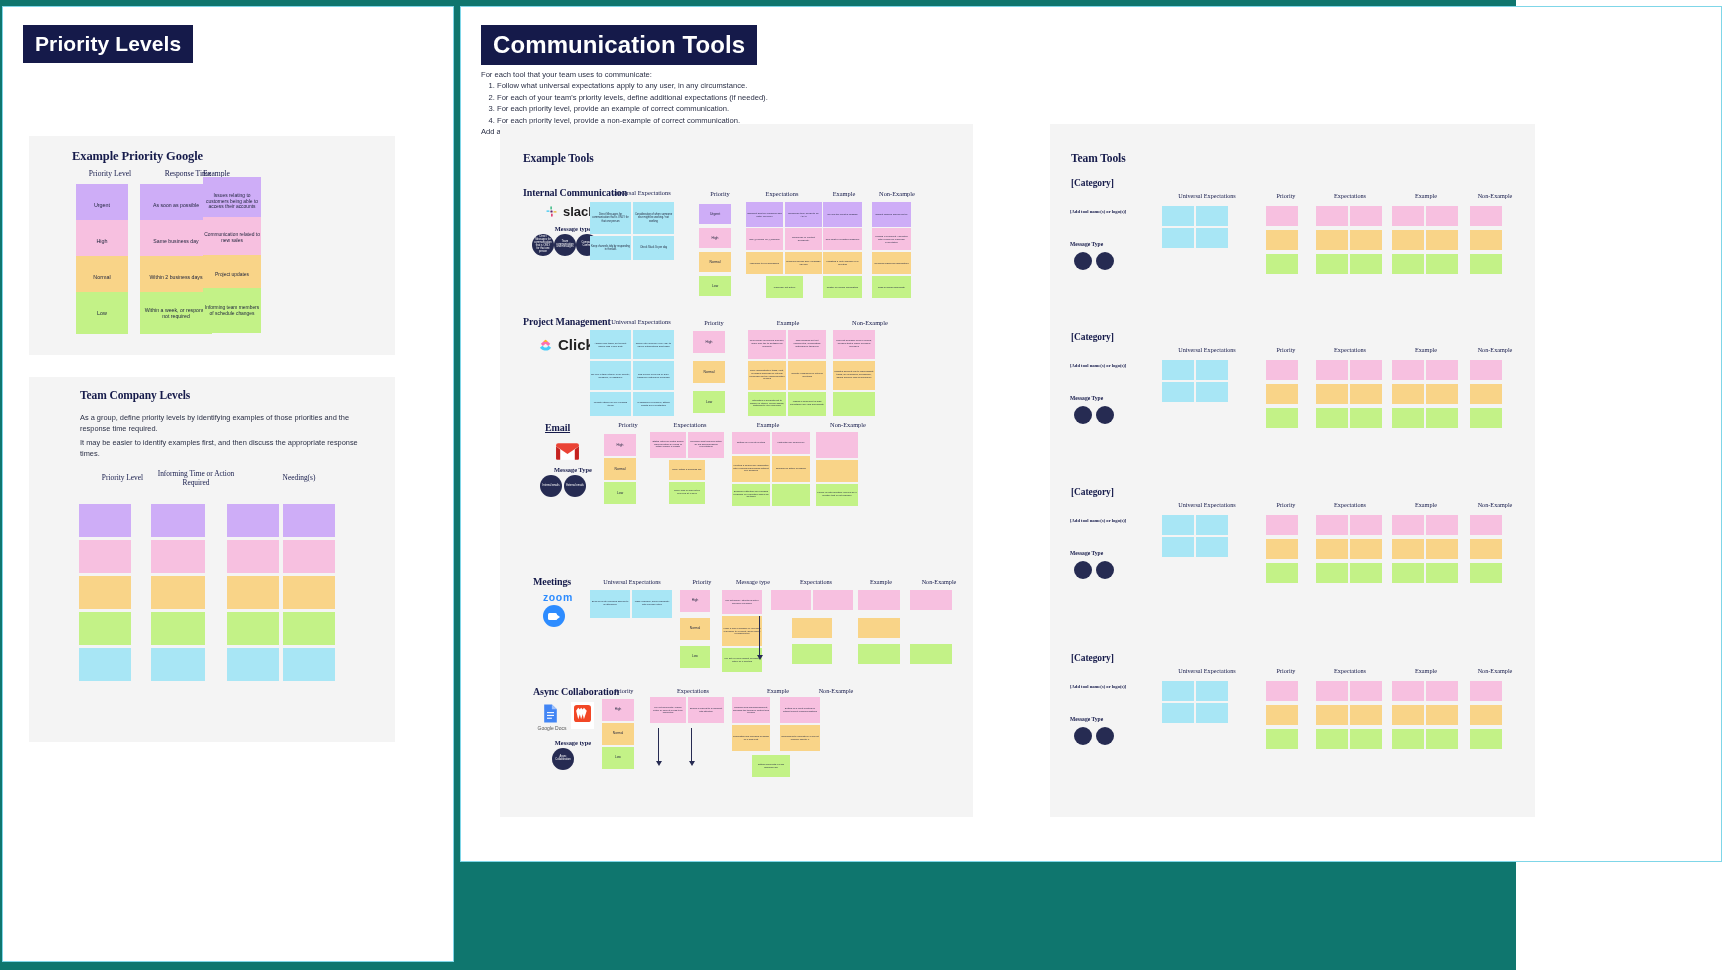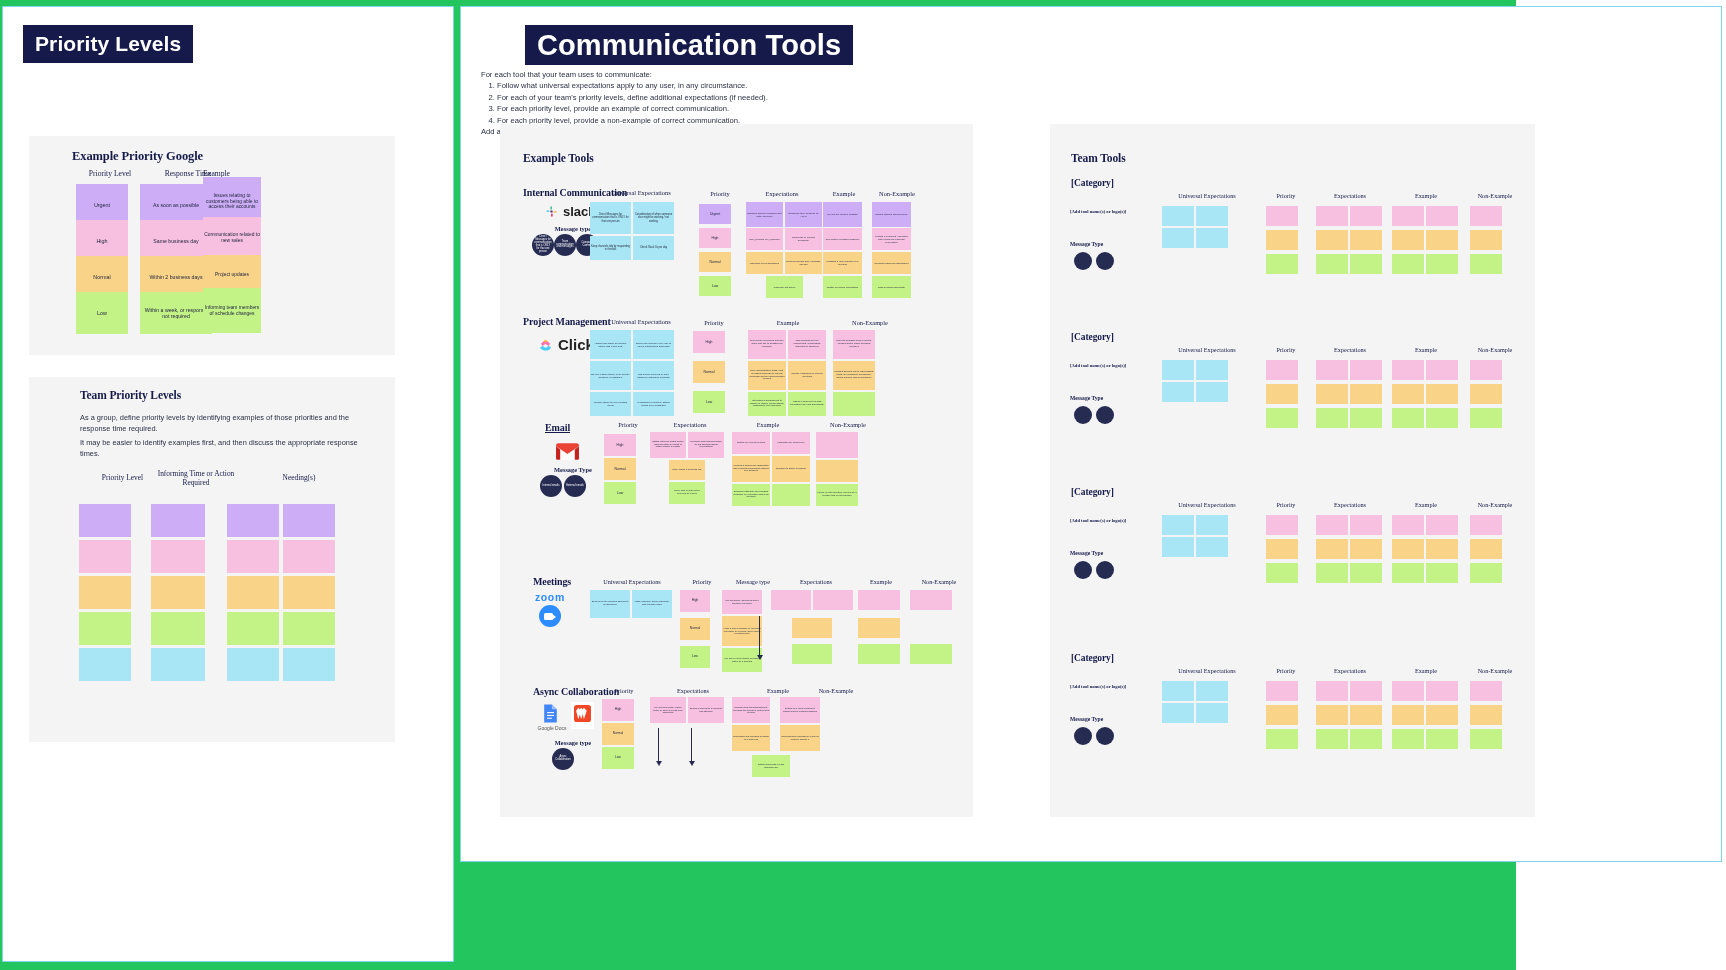--- a/index.html
+++ b/index.html
@@ -2,35 +2,35 @@
 <html><head>
 <meta charset="utf-8">
 <style>
   * { box-sizing: border-box; margin: 0; padding: 0; }
   html, body {
     width: 1726px; height: 970px;
     background: #ffffff;
     font-family: "Liberation Sans", sans-serif;
     overflow: hidden;
   }
-  .canvas { position: relative; width: 1516px; height: 970px; background: #22c55e; }
+  .canvas { position: relative; width: 1516px; height: 970px; background: #0f766e; }
 
   
   .frame { position: absolute; background: #ffffff; border: 1px solid #7fd6e8; }
   #frame-priority { left: 2px; top: 6px; width: 452px; height: 956px; }
   #frame-tools    { left: 460px; top: 6px; width: 1262px; height: 856px; }
 
   
   .title-plate {
     position: absolute; background: #151a4a; color: #fff;
     font-weight: bold; letter-spacing: .1px;
     display: flex; align-items: center; padding: 0 12px;
   }
   #plate-priority { left: 20px; top: 18px; height: 38px; font-size: 21px; }
-  #plate-tools    { left: 20px; top: 18px; height: 40px; font-size: 29px; margin-left: 44px; }
+  #plate-tools    { left: 20px; top: 18px; height: 40px; font-size: 24px; }
 
   .intro { position: absolute; color: #2a2f45; font-size: 8.2px; line-height: 1.55; }
   #intro-priority { left: 20px; top: 68px; width: 400px; }
   #intro-priority p { margin-bottom: 8px; }
   #intro-tools { left: 20px; top: 62px; width: 440px; font-size: 7.6px; line-height: 1.5; }
   #intro-tools ol { margin: 0 0 0 16px; }
   #intro-tools li { list-style: decimal; }
 
   
   .card { position: absolute; background: #f4f4f4; }
@@ -109,21 +109,21 @@
       <div class="note orange" style="left:47px;top:120px;width:52px;height:42px;font-size:5.4px;">Normal</div>
       <div class="note orange" style="left:111px;top:120px;width:72px;height:42px;font-size:5.2px;">Within 2 business days</div>
       <div class="note orange" style="left:174px;top:119px;width:58px;height:39px;font-size:4.9px;">Project updates</div>
 
       <div class="note green" style="left:47px;top:156px;width:52px;height:42px;font-size:5.4px;">Low</div>
       <div class="note green" style="left:111px;top:156px;width:72px;height:42px;font-size:5.2px;">Within a week, or response not required</div>
       <div class="note green" style="left:174px;top:152px;width:58px;height:45px;font-size:4.9px;">Informing team members of schedule changes</div>
     </div>
 
     <div class="card" id="card-team-priority">
-      <div class="card-h" style="left:51px;top:12px;font-size:11.5px;">Team Priority Levels</div>
+      <div class="card-h" style="left:51px;top:12px;font-size:11.5px;">Team Company Levels</div>
 
       <div class="body-txt" style="left:51px;top:35px;width:290px;">As a group, define priority levels by identifying examples of those priorities and the response time required.</div>
       <div class="body-txt" style="left:51px;top:60px;width:290px;">It may be easier to identify examples first, and then discuss the appropriate response times.</div>
 
       <div class="col-h" style="left:47px;top:96px;width:93px;font-size:7.4px;">Priority Level</div>
       <div class="col-h" style="left:121px;top:92px;width:92px;font-size:7.4px;">Informing Time or Action Required</div>
       <div class="col-h" style="left:222px;top:96px;width:96px;font-size:7.4px;">Needing(s)</div>
 
       <div class="note purple" style="left:50px;top:127px;width:52px;height:33px;"></div>
       <div class="note purple" style="left:122px;top:127px;width:54px;height:33px;"></div>
@@ -295,21 +295,21 @@
       <div class="note green" style="left:232px;top:360px;width:38px;height:22px;font-size:2.4px;">Sending a attention for providing feedback on a question asked as anything</div>
       <div class="note green" style="left:272px;top:360px;width:38px;height:22px;font-size:2.4px;"></div>
 
       <div class="note pink" style="left:316px;top:308px;width:42px;height:26px;font-size:2.4px;"></div>
       <div class="note orange" style="left:316px;top:336px;width:42px;height:22px;font-size:2.4px;"></div>
       <div class="note green" style="left:316px;top:360px;width:42px;height:22px;font-size:2.4px;">Follow up with question replying for a practice that is not available</div>
 
       <div class="card-h" style="left:33px;top:452px;font-size:10px;">Meetings</div>
 
       <div class="logo-wrap" style="left:35px;top:467px;flex-direction:column;gap:0;">
-        <span style="font-size:10.5px;font-weight:bold;color:#2D8CFF;letter-spacing:.6px;">zoom</span>
+        <span style="font-size:10.5px;font-weight:bold;color:#2D8CFF;letter-spacing:.6px;margin-left:8px;">zoom</span>
         <span style="display:block;width:22px;height:22px;border-radius:50%;background:#2D8CFF;margin-top:2px;position:relative;">
           <span style="position:absolute;left:5px;top:8px;width:9px;height:7px;background:#fff;border-radius:1.5px;"></span>
           <span style="position:absolute;left:13.5px;top:9px;border-top:3.5px solid transparent;border-bottom:3.5px solid transparent;border-left:4px solid #fff;"></span>
         </span>
       </div>
 
       <div class="col-h" style="left:82px;top:454px;width:100px;font-size:6.2px;">Universal Expectations</div>
       <div class="col-h" style="left:178px;top:454px;width:48px;font-size:6.2px;">Priority</div>
       <div class="col-h" style="left:222px;top:454px;width:62px;font-size:6.2px;">Message type</div>
       <div class="col-h" style="left:280px;top:454px;width:72px;font-size:6.2px;">Expectations</div>

